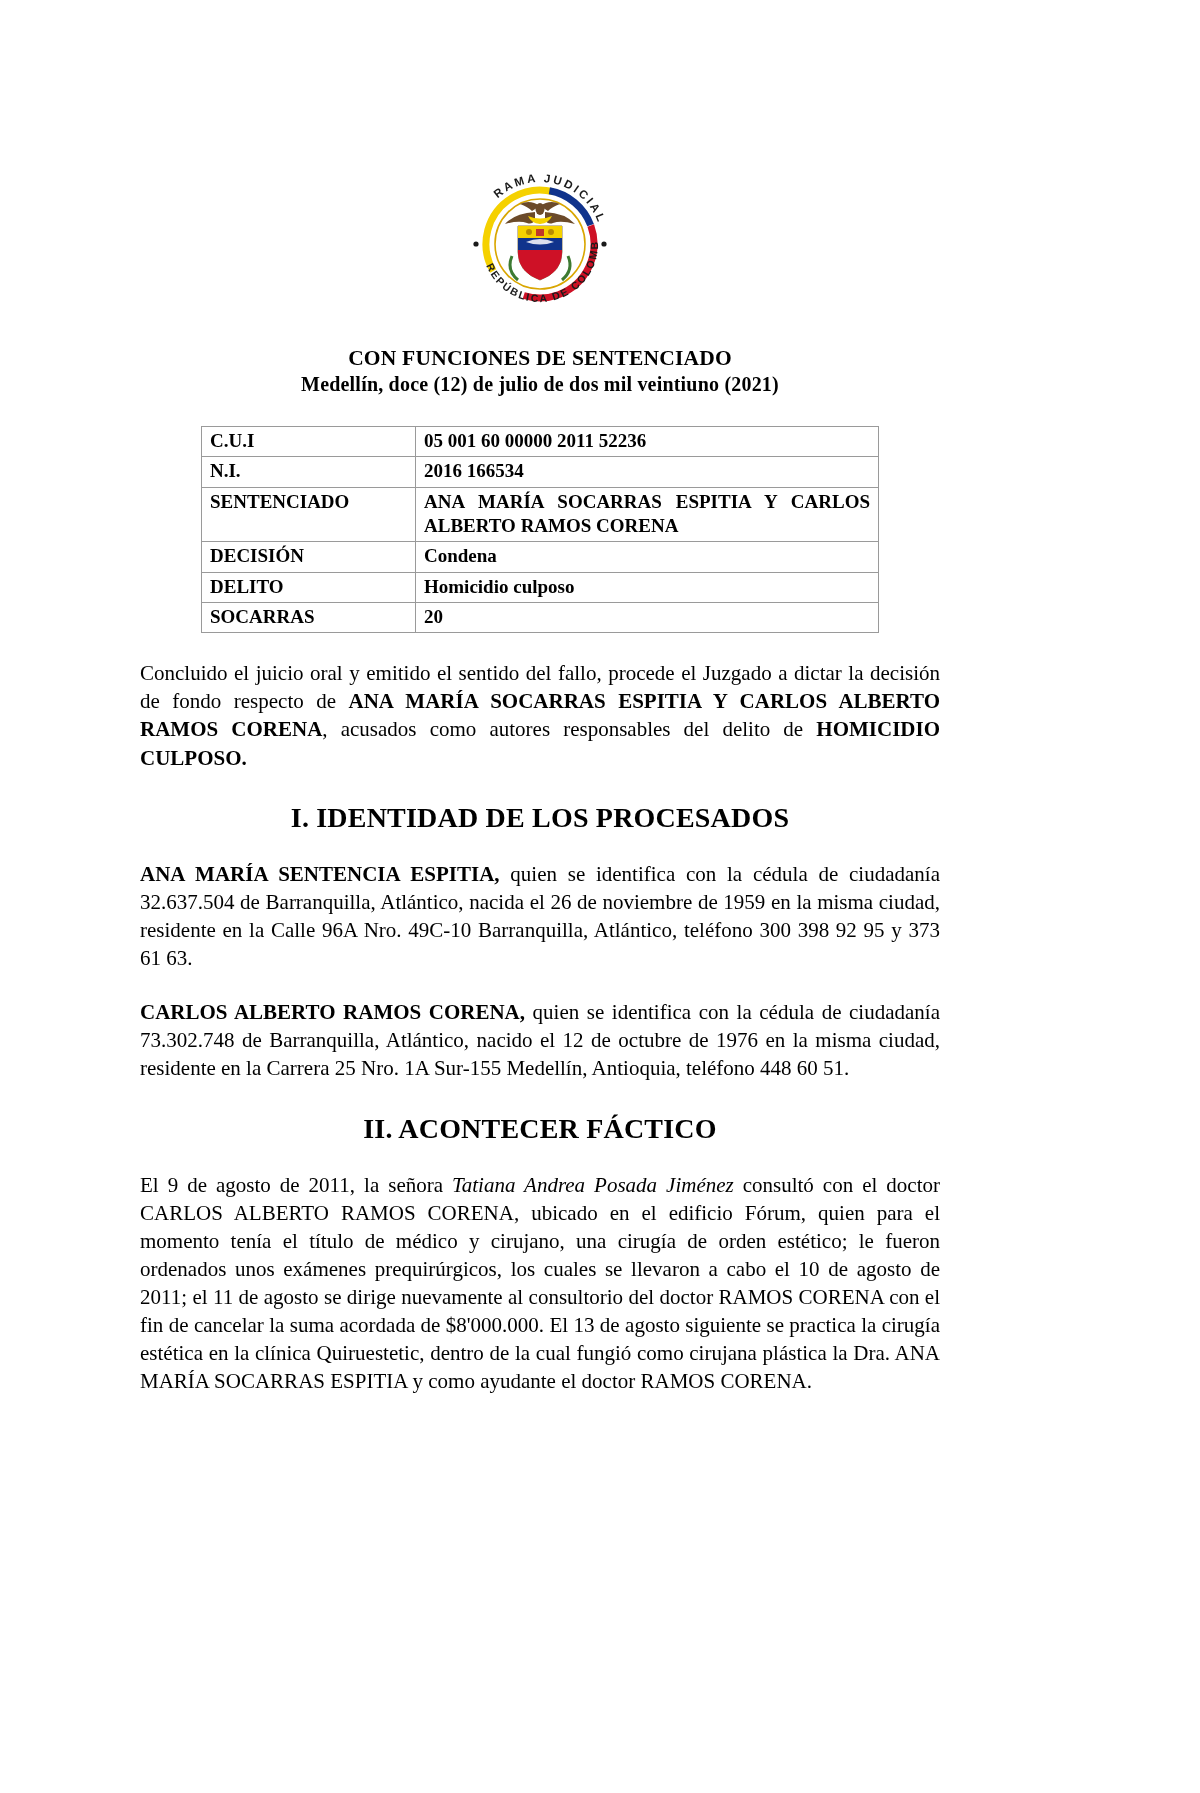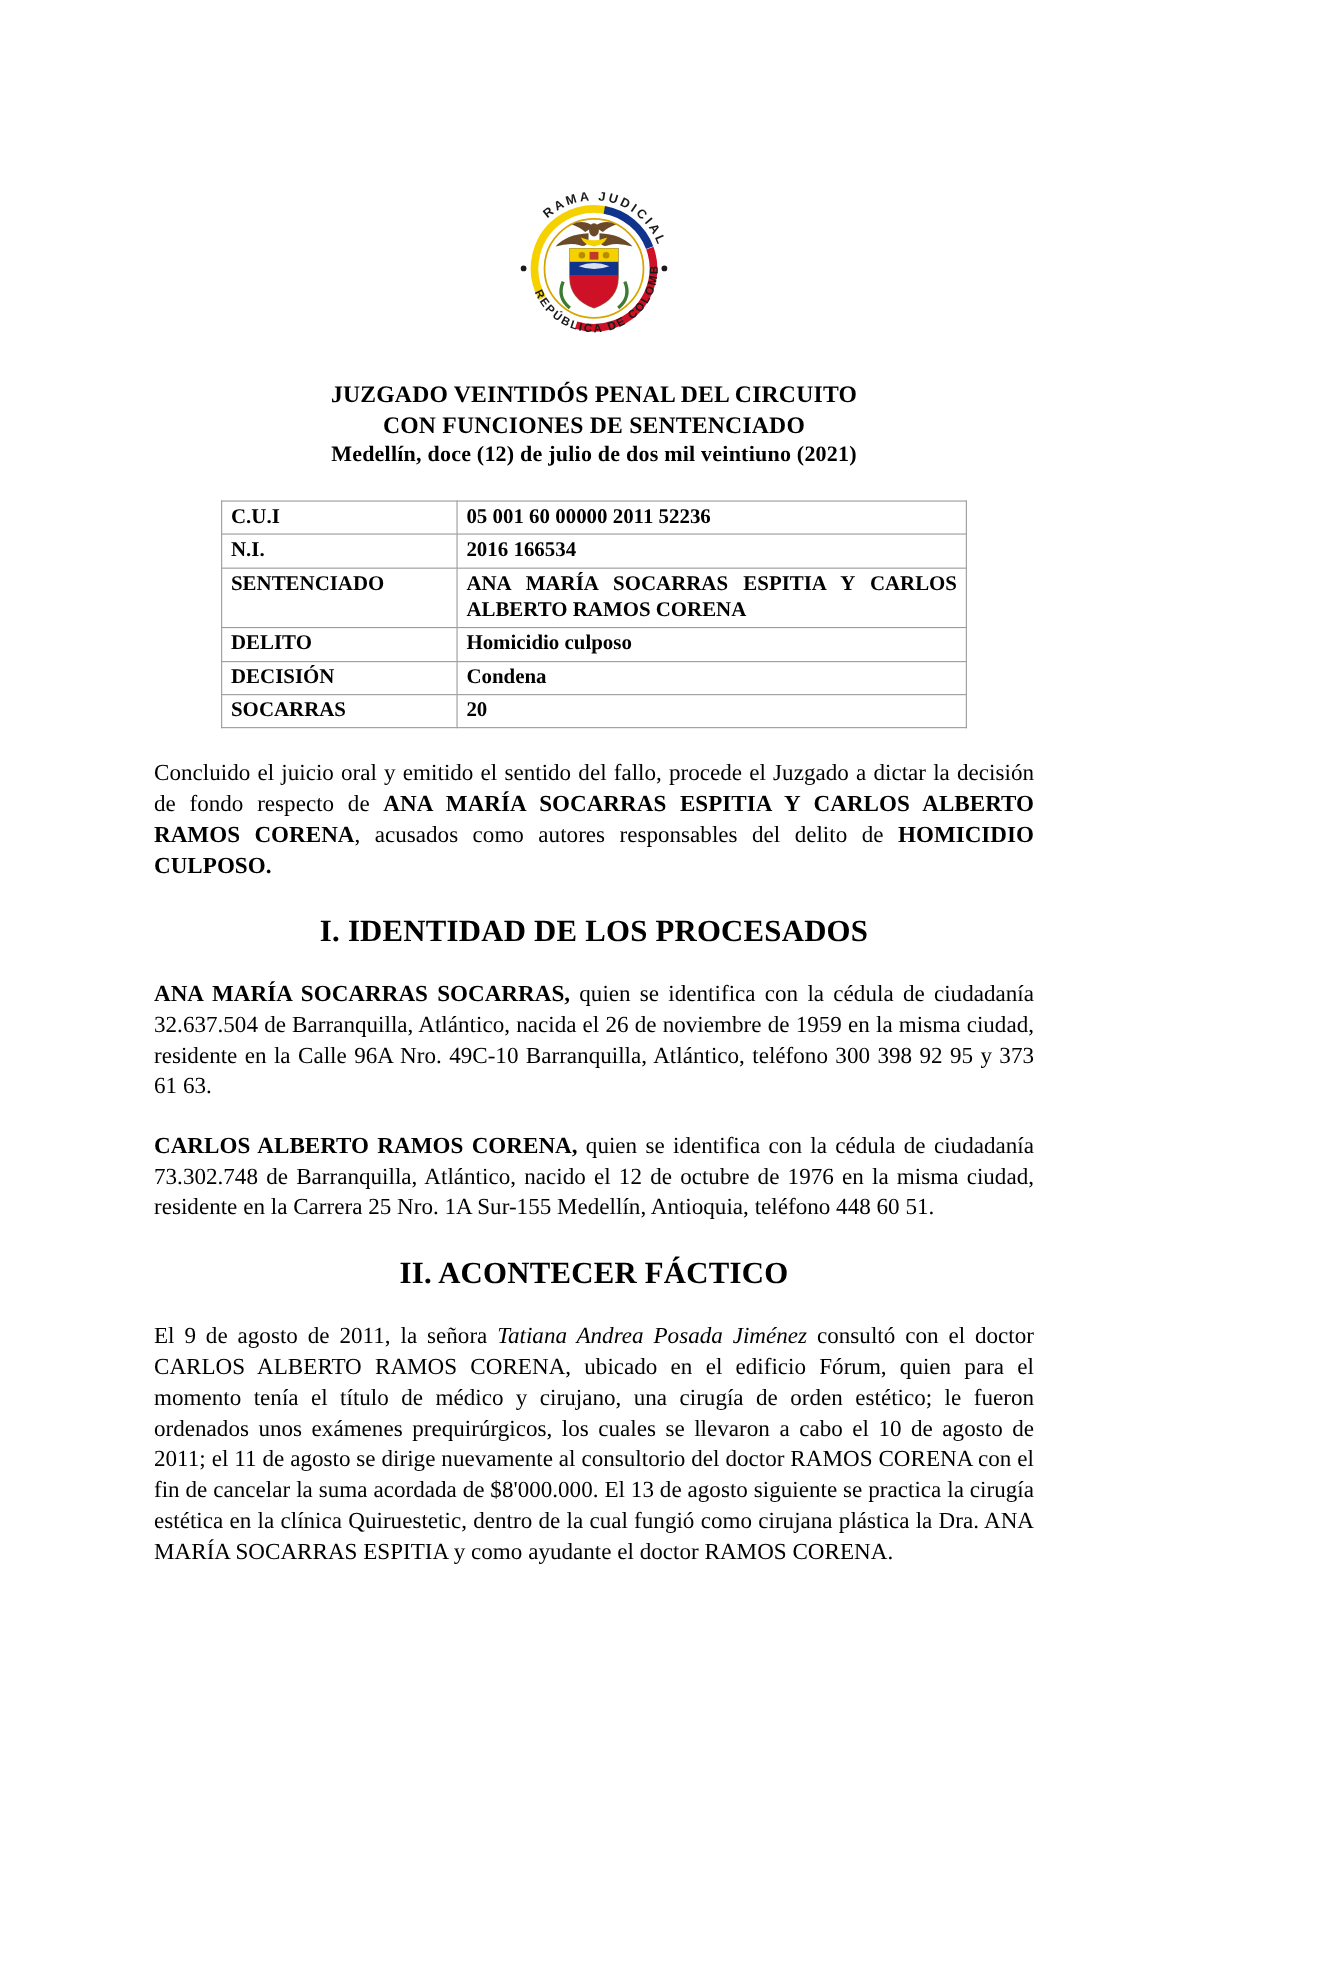--- a/index.html
+++ b/index.html
@@ -153,60 +153,59 @@
           <text font-family="&quot;Liberation Sans&quot;, sans-serif" font-size="10.5" font-weight="bold" fill="#1a1a1a" letter-spacing="1.9">
             <textPath href="#arcBot" startOffset="12%">REPÚBLICA DE COLOMBIA</textPath>
           </text>
           <circle cx="20" cy="84" r="2.6" fill="#1a1a1a"></circle>
           <circle cx="148" cy="84" r="2.6" fill="#1a1a1a"></circle>
         </svg>
       </div>
     </div>
 
     <div class="court-title">
-      <span>JUZGADO VEINTIDÓS PENAL DEL CIRCUITO</span>
       <span class="line2">CON FUNCIONES DE SENTENCIADO</span>
     </div>
 
     <div class="date-line">Medellín, doce (12) de julio de dos mil veintiuno (2021)</div>
 
     <table class="case-table">
       <tbody>
         <tr>
           <td class="label">C.U.I</td>
           <td class="value">05 001 60 00000 2011 52236</td>
         </tr>
         <tr>
           <td class="label">N.I.</td>
           <td class="value">2016 166534</td>
         </tr>
         <tr>
           <td class="label">SENTENCIADO</td>
           <td class="value just2">ANA MARÍA SOCARRAS ESPITIA Y CARLOS ALBERTO RAMOS CORENA</td>
         </tr>
         <tr>
+          <td class="label">DECISIÓN</td>
+          <td class="value">Condena</td>
+        </tr>
+        <tr>
           <td class="label">DELITO</td>
           <td class="value">Homicidio culposo</td>
         </tr>
         <tr>
-          <td class="label">DECISIÓN</td>
-          <td class="value">Condena</td>
-        </tr>
-        <tr>
           <td class="label">SOCARRAS</td>
           <td class="value">20</td>
         </tr>
       </tbody>
     </table>
 
     <p class="body"><span>Concluido el juicio oral y emitido el sentido del fallo, procede el Juzgado a dictar la decisión de fondo respecto de </span><span class="b">ANA MARÍA SOCARRAS ESPITIA Y CARLOS ALBERTO RAMOS CORENA</span><span>, acusados como autores responsables del delito de </span><span class="b">HOMICIDIO CULPOSO.</span></p>
 
     <h2 class="section">I. IDENTIDAD DE LOS PROCESADOS</h2>
 
-    <p class="body"><span class="b">ANA MARÍA SOCARRAS SOCARRAS,</span><span> quien se identifica con la cédula de ciudadanía 32.637.504 de Barranquilla, Atlántico, nacida el 26 de noviembre de 1959 en la misma ciudad, residente en la Calle 96A Nro. 49C-10 Barranquilla, Atlántico, teléfono 300 398 92 95 y 373 61 63.</span></p>
+    <p class="body"><span class="b">ANA MARÍA SENTENCIA ESPITIA,</span><span> quien se identifica con la cédula de ciudadanía 32.637.504 de Barranquilla, Atlántico, nacida el 26 de noviembre de 1959 en la misma ciudad, residente en la Calle 96A Nro. 49C-10 Barranquilla, Atlántico, teléfono 300 398 92 95 y 373 61 63.</span></p>
 
     <p class="body"><span class="b">CARLOS ALBERTO RAMOS CORENA,</span><span> quien se identifica con la cédula de ciudadanía 73.302.748 de Barranquilla, Atlántico, nacido el 12 de octubre de 1976 en la misma ciudad, residente en la Carrera 25 Nro. 1A Sur-155 Medellín, Antioquia, teléfono 448 60 51.</span></p>
 
     <h2 class="section second">II. ACONTECER FÁCTICO</h2>
 
     <p class="body"><span>El 9 de agosto de 2011, la señora </span><span class="i">Tatiana Andrea Posada Jiménez</span><span> consultó con el doctor CARLOS ALBERTO RAMOS CORENA, ubicado en el edificio Fórum, quien para el momento tenía el título de médico y cirujano, una cirugía de orden estético; le fueron ordenados unos exámenes prequirúrgicos, los cuales se llevaron a cabo el 10 de agosto de 2011; el 11 de agosto se dirige nuevamente al consultorio del doctor RAMOS CORENA con el fin de cancelar la suma acordada de $8'000.000. El 13 de agosto siguiente se practica la cirugía estética en la clínica Quiruestetic, dentro de la cual fungió como cirujana plástica la Dra. ANA MARÍA SOCARRAS ESPITIA y como ayudante el doctor RAMOS CORENA.</span></p>
 
   </div>
 </div>
 

